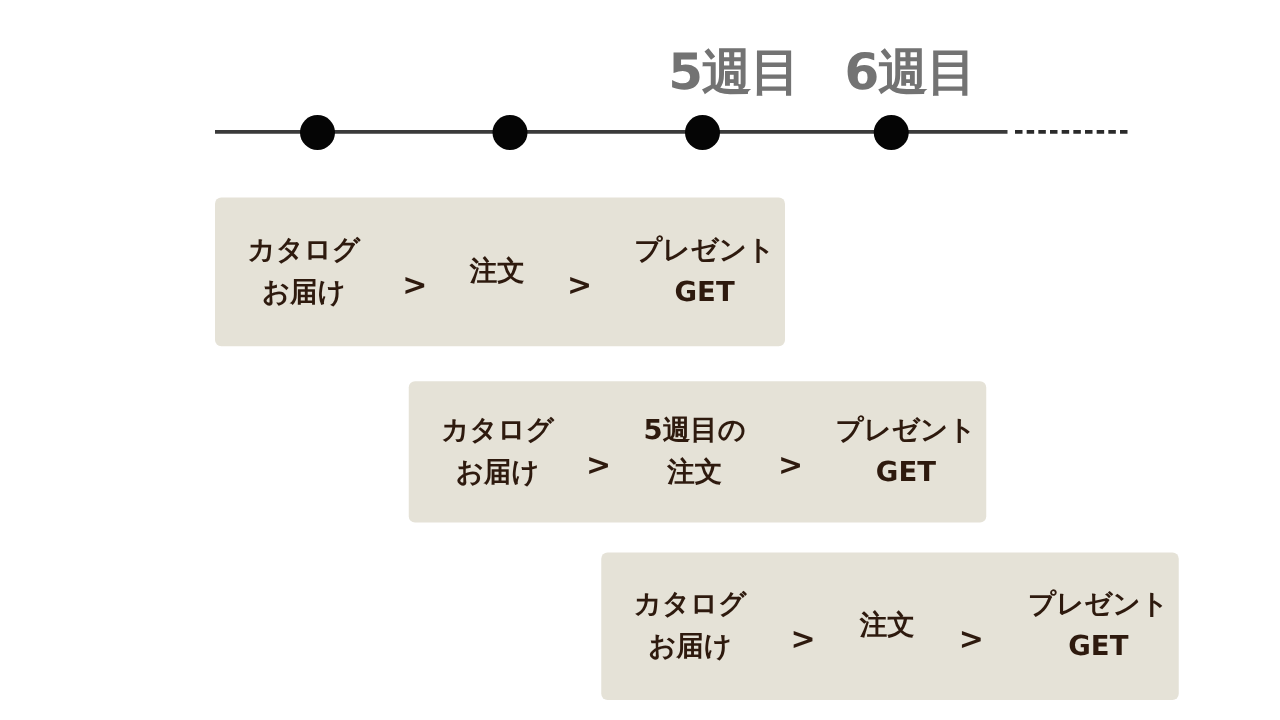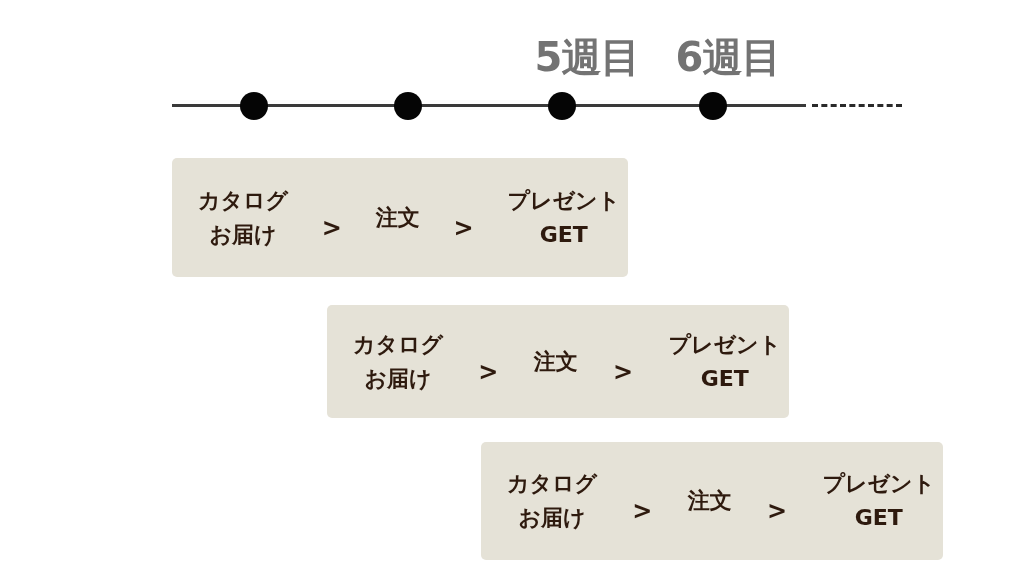--- a/index.html
+++ b/index.html
@@ -66,20 +66,21 @@
   </div>
 </div>
 
 <div class="step-box" style="left:327px; top:305px; width:462px; height:113px;">
   <div class="step">
     <span class="line">カタログ</span>
     <span class="line">お届け</span>
   </div>
   <div class="arrow">&gt;</div>
   <div class="step">
+    <span class="line">5週目の</span>
     <span class="line">注文</span>
   </div>
   <div class="arrow">&gt;</div>
   <div class="step">
     <span class="line">プレゼント</span>
     <span class="line">GET</span>
   </div>
 </div>
 
 <div class="step-box" style="left:481px; top:442px; width:462px; height:118px;">

